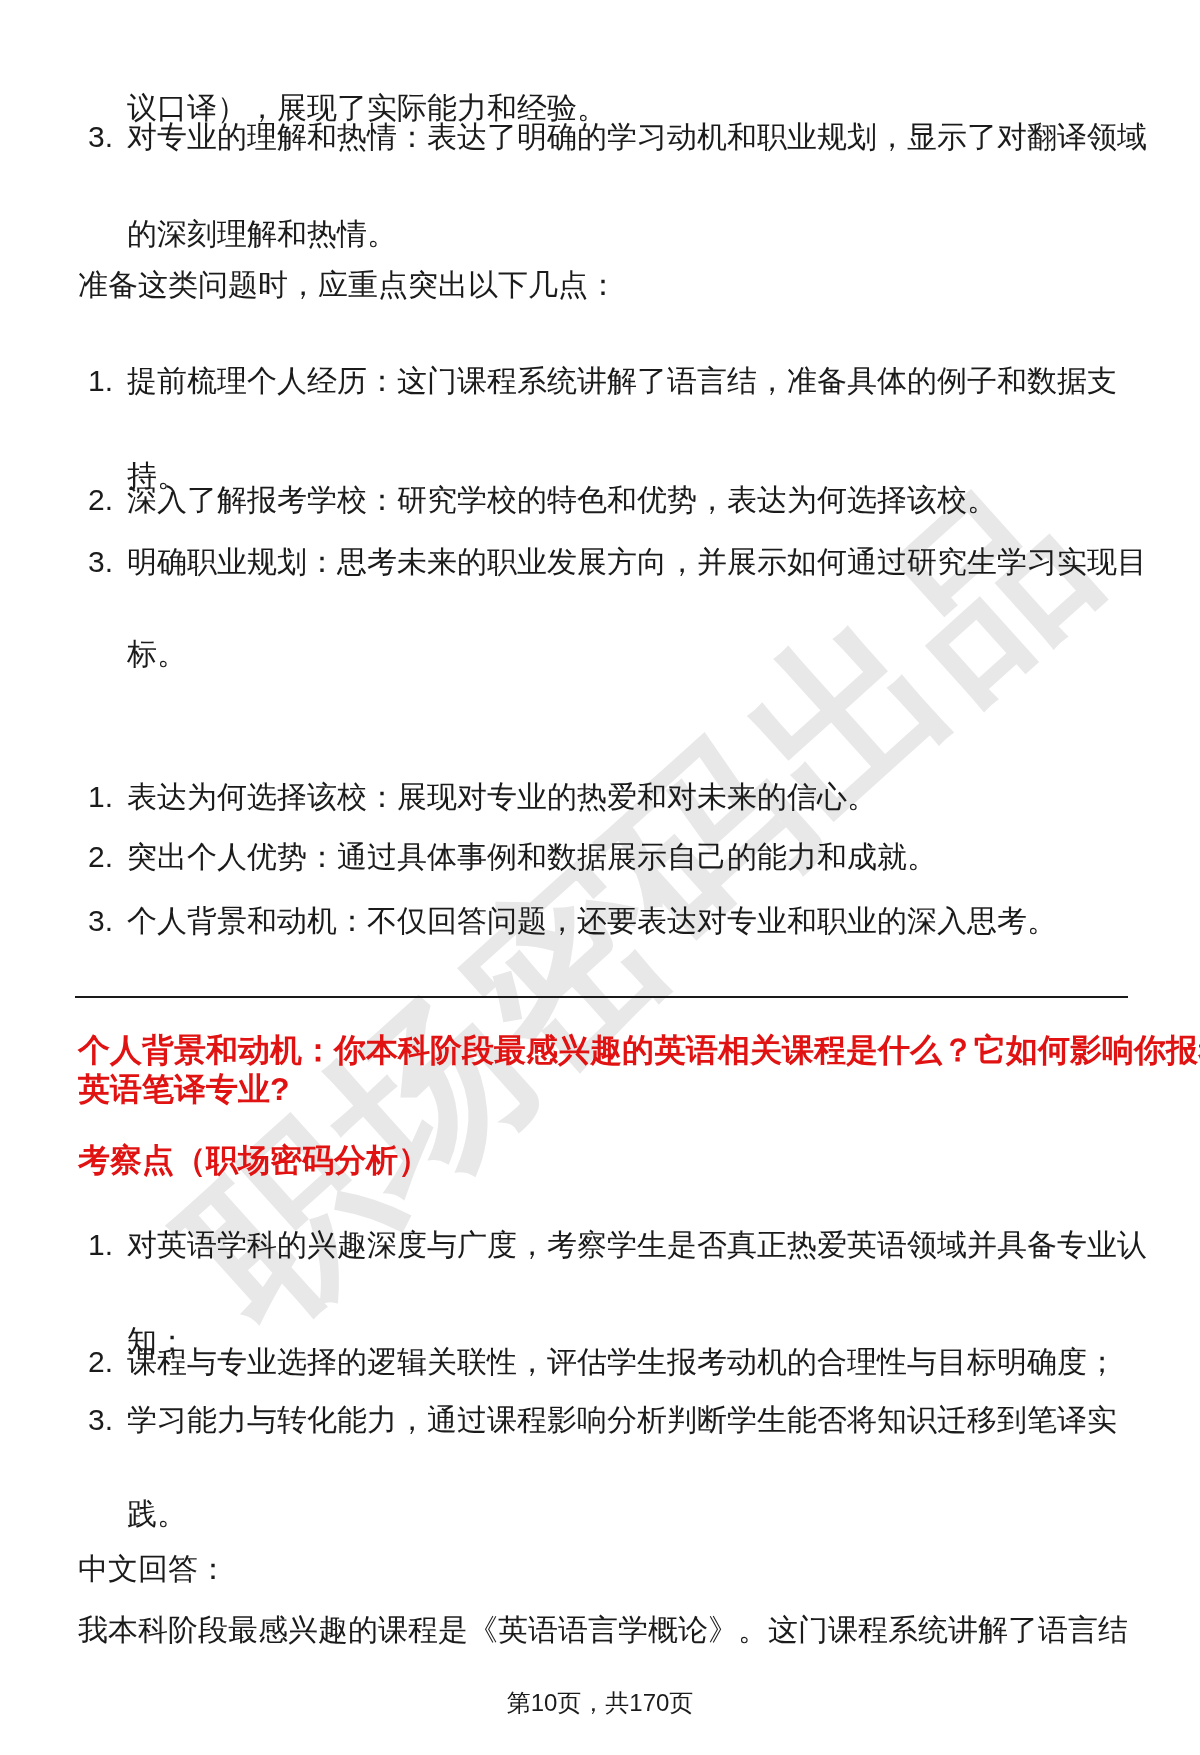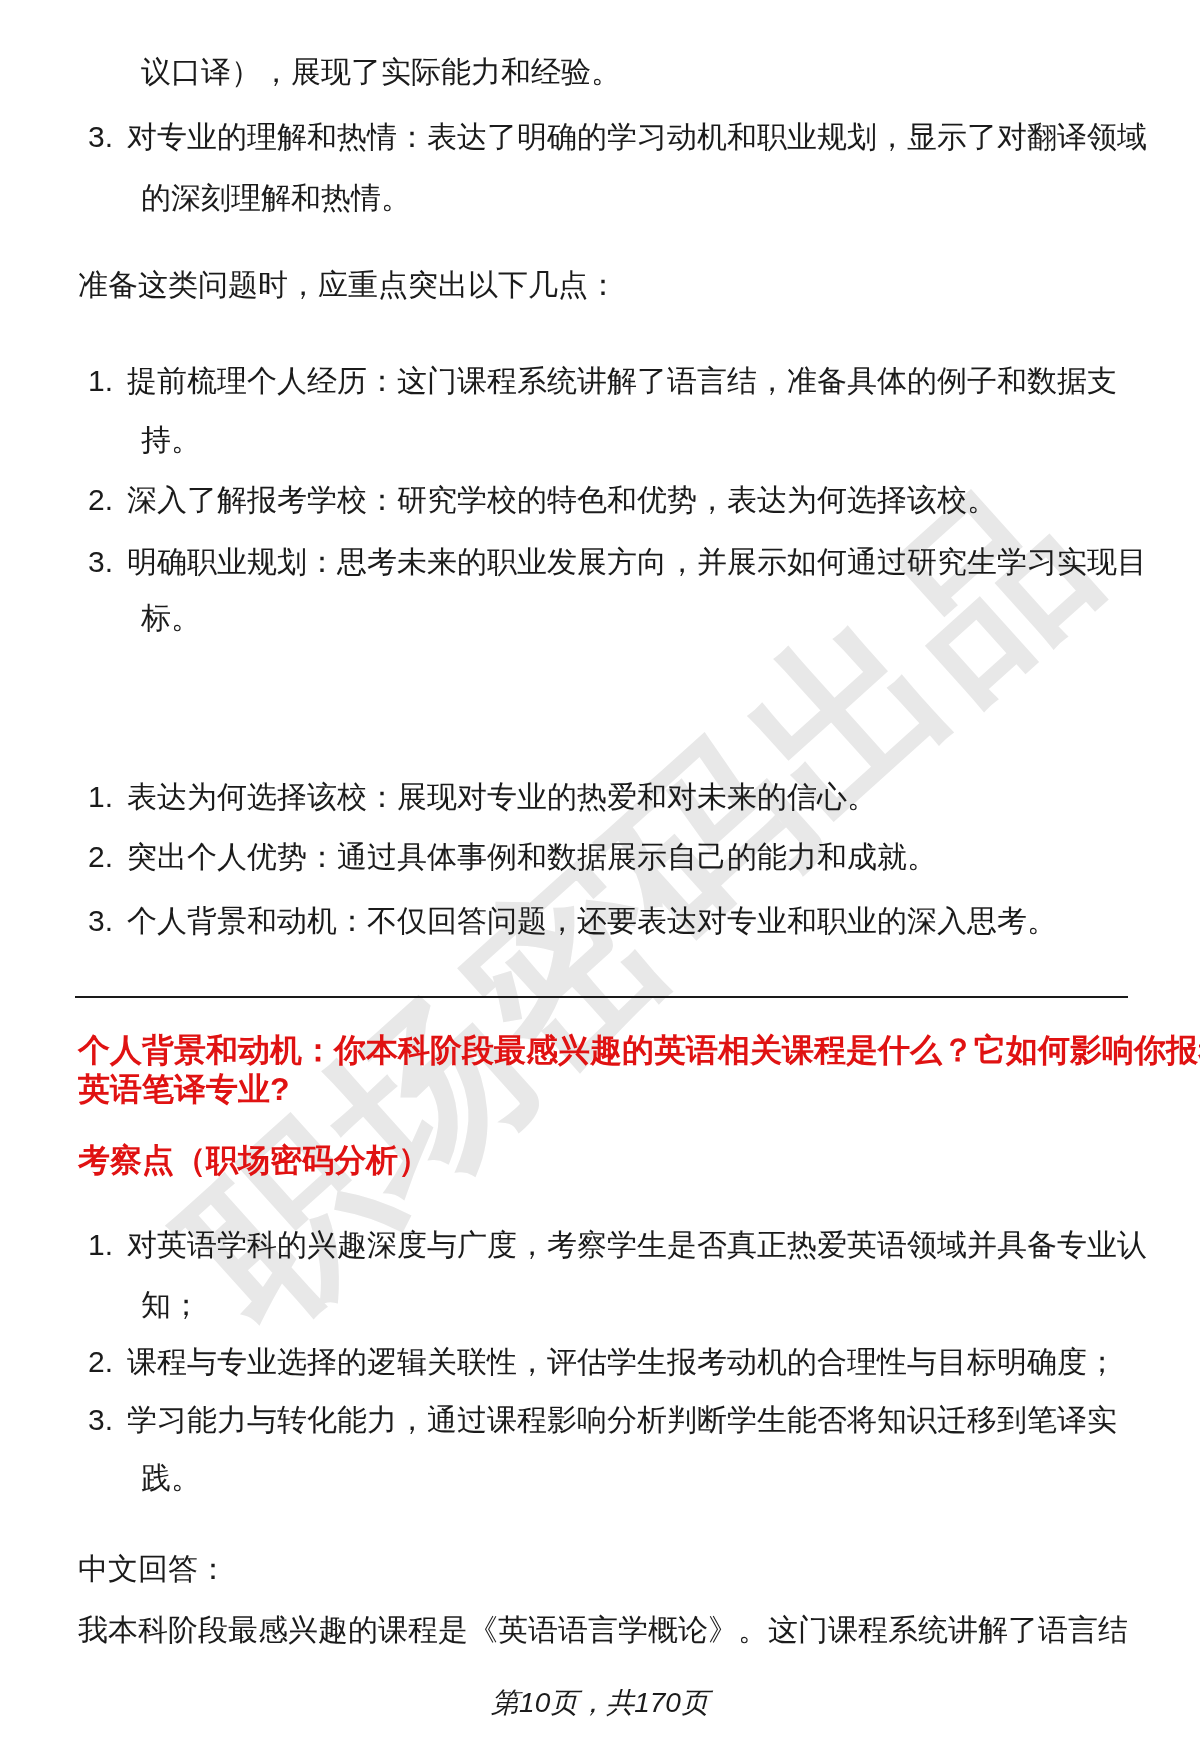--- a/index.html
+++ b/index.html
@@ -35,21 +35,21 @@
   .content { position: absolute; inset: 0; z-index: 2; }
   .ln {
     position: absolute;
     height: 40px;
     line-height: 40px;
     font-size: 30px;
     white-space: nowrap;
     color: var(--body);
   }
   .para { left: 78px; }
-  .cont { left: 141px; }
+  .cont { left: 127px; margin-top: 36px; }
   .li   { left: 88px; }
   .li .num { display: inline-block; width: 39px; }
   .red {
     color: var(--red);
     font-weight: bold;
     font-size: 32px;
     left: 78px;
   }
   .divider {
     position: absolute;
@@ -60,24 +60,23 @@
     z-index: 2;
   }
   .footer {
     position: absolute;
     left: 0;
     right: 0;
     top: 1683px;
     height: 40px;
     line-height: 40px;
     text-align: center;
-    font-size: 28px;
+    font-size: 24px;
     color: var(--body);
     z-index: 2;
-    font-style: italic;
   }
 </style>
 </head>
 <body>
 
 <div class="page">
 
   <div class="watermark">职场密码出品</div>
 
   <div class="content">

